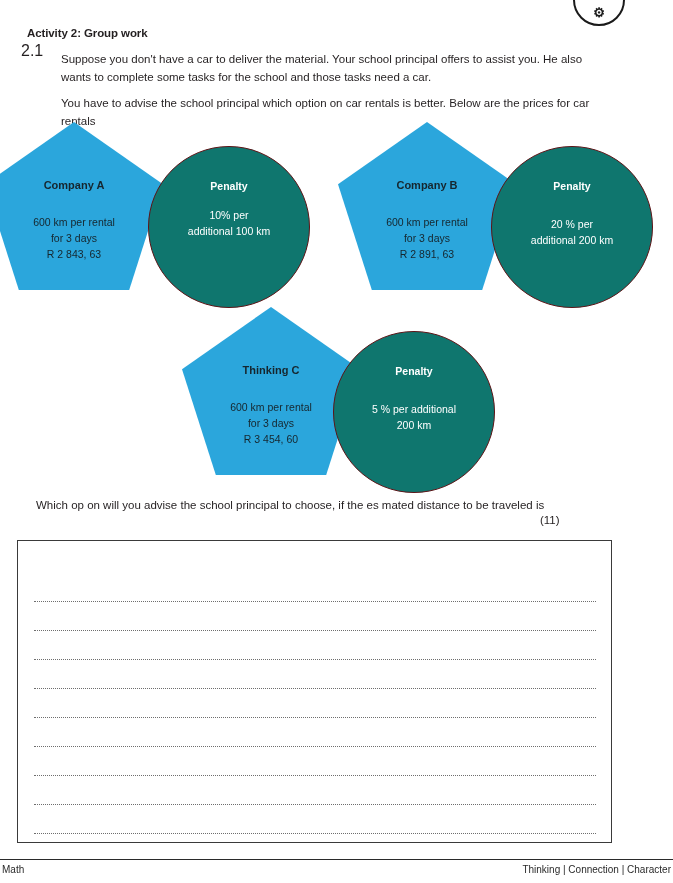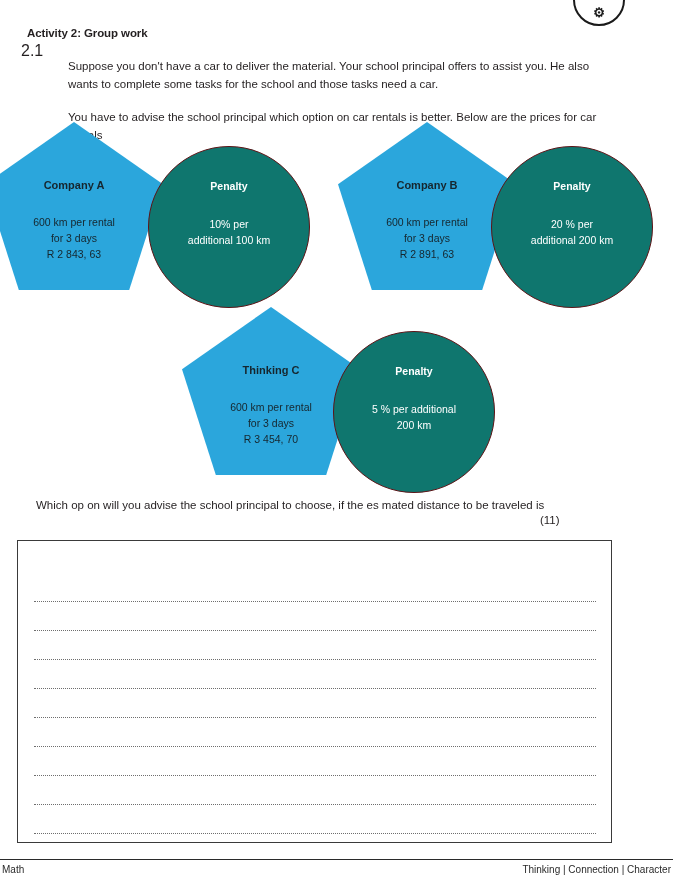--- a/index.html
+++ b/index.html
@@ -56,21 +56,21 @@
     font-size: 16px;
   }
   #q-body {
     position: absolute;
     left: 52px;
     top: 42px;
     width: 570px;
     font-size: 11.5px;
     line-height: 17.5px;
   }
-  #q-body p { margin: 16px; }
+  #q-body p { margin: 9px; }
 
   
   #diagram {
     position: absolute;
     left: 0;
     top: 110px;
     width: 558px;
     height: 380px;
   }
   .group { position: absolute; }
@@ -208,21 +208,21 @@
     <div class="pentagon" style="left:-15px; top:12px; width:178px; height:168px;">
       <div class="p-title" style="top:57px;">Company A</div>
       <div class="p-lines" style="top:92px;">
         <div>600 km per rental</div>
         <div>for 3 days</div>
         <div>R 2 843, 63</div>
       </div>
     </div>
     <div class="circle" style="left:148px; top:36px; width:162px; height:162px;">
       <div class="c-title" style="top:33px;">Penalty</div>
-      <div class="c-lines" style="top:69px;">
+      <div class="c-lines" style="top:60px;">
         <div>10% per</div>
         <div>additional 100 km</div>
       </div>
     </div>
   </div>
 
   <div class="group">
     <div class="pentagon" style="left:338px; top:12px; width:178px; height:168px;">
       <div class="p-title" style="top:57px;">Company B</div>
       <div class="p-lines" style="top:92px;">
@@ -239,21 +239,21 @@
       </div>
     </div>
   </div>
 
   <div class="group">
     <div class="pentagon" style="left:182px; top:197px; width:178px; height:168px;">
       <div class="p-title" style="top:57px;">Thinking C</div>
       <div class="p-lines" style="top:92px;">
         <div>600 km per rental</div>
         <div>for 3 days</div>
-        <div>R 3 454, 70</div>
+        <div>R 3 454, 60</div>
       </div>
     </div>
     <div class="circle" style="left:333px; top:221px; width:162px; height:162px;">
       <div class="c-title" style="top:33px;">Penalty</div>
       <div class="c-lines" style="top:69px;">
         <div>5 % per additional</div>
         <div>200 km</div>
       </div>
     </div>
   </div>

